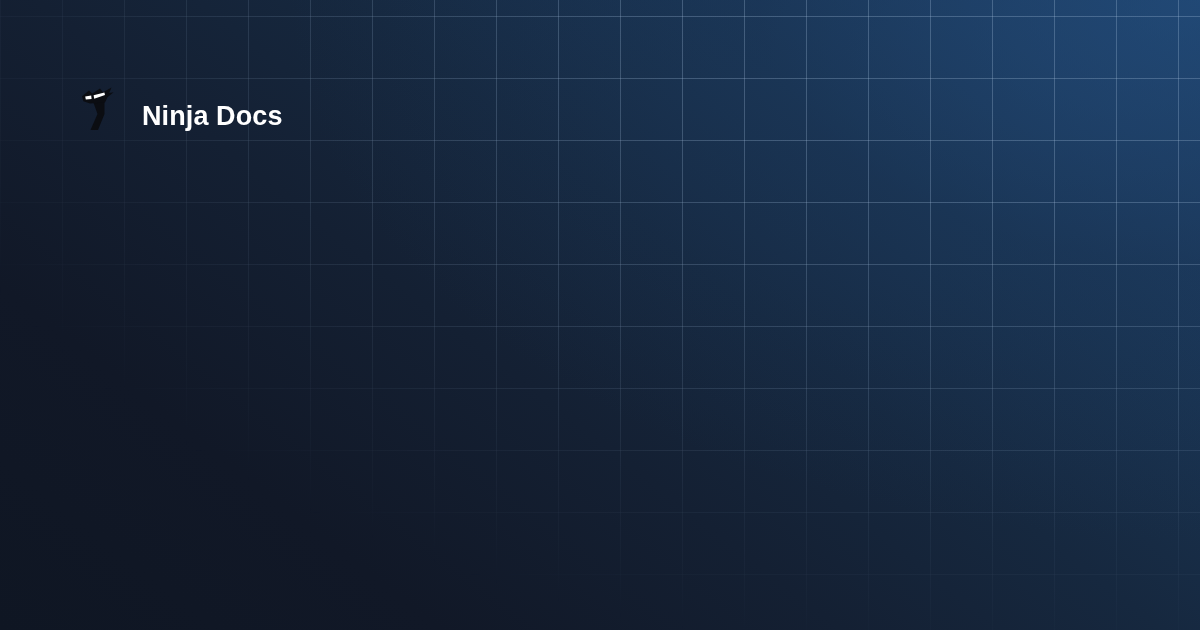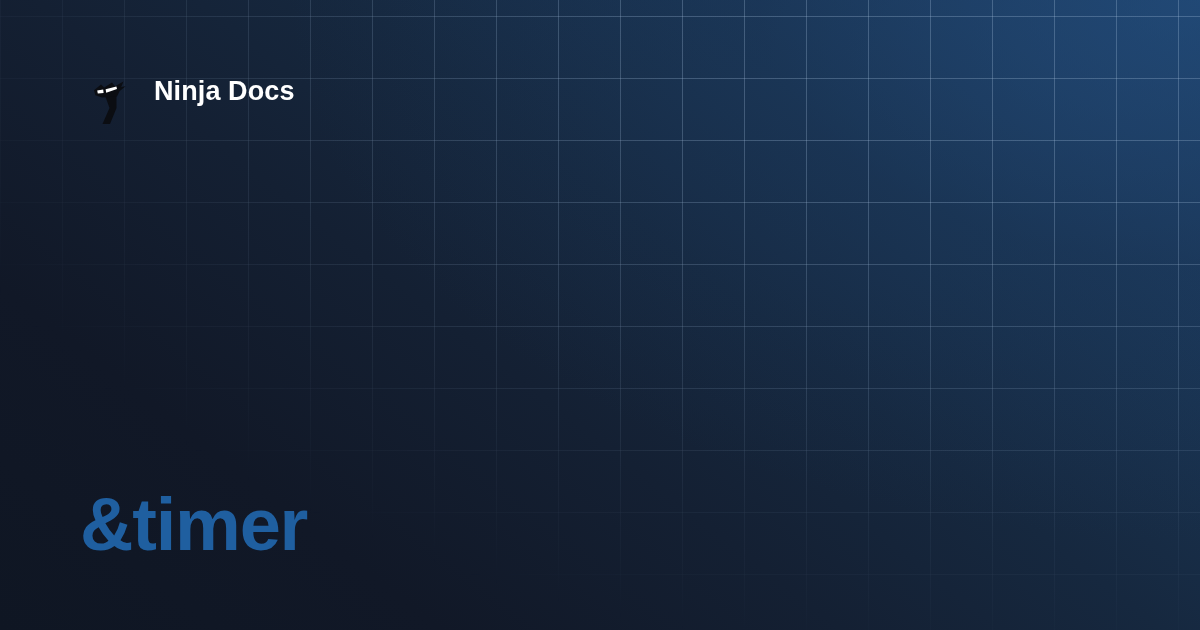--- a/index.html
+++ b/index.html
@@ -67,24 +67,24 @@
         rgba(0,0,0,1) 0%,
         rgba(0,0,0,0.95) 28%,
         rgba(0,0,0,0.55) 50%,
         rgba(0,0,0,0.18) 66%,
         rgba(0,0,0,0) 80%);
   }
 
   
   .brand {
     position: absolute;
-    left: 92px;
+    left: 80px;
     top: 78px;
     display: flex;
-    align-items: flex-start;
+    align-items: flex-end;
     gap: 22px;
     height: 52px;
   }
 
   .brand-logo {
     width: 40px;
     height: 46px;
     display: block;
     flex: 0 0 auto;
   }
@@ -153,16 +153,15 @@
                L3.4 17.2 Z" fill="#0b0d12"></path>
 
       <path d="M5.2 12.6 L11.2 11.4 L11.6 15.0 L5.8 15.6 Z" fill="#ffffff"></path>
 
       <path d="M13.6 11.2 L24.4 8.6 L25.0 11.0 L14.2 14.8 Z" fill="#ffffff"></path>
     </svg>
     <div class="brand-name">Ninja Docs</div>
   </div>
 
   <div class="hero">
-    <div class="hero-title">&amp;timer</div>
   </div>
 
 </div>
 
 </body></html>

